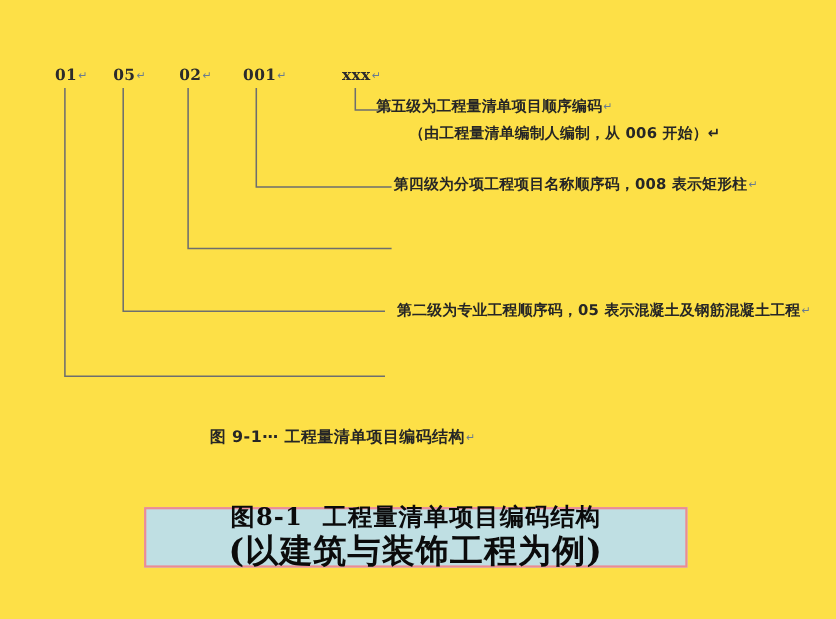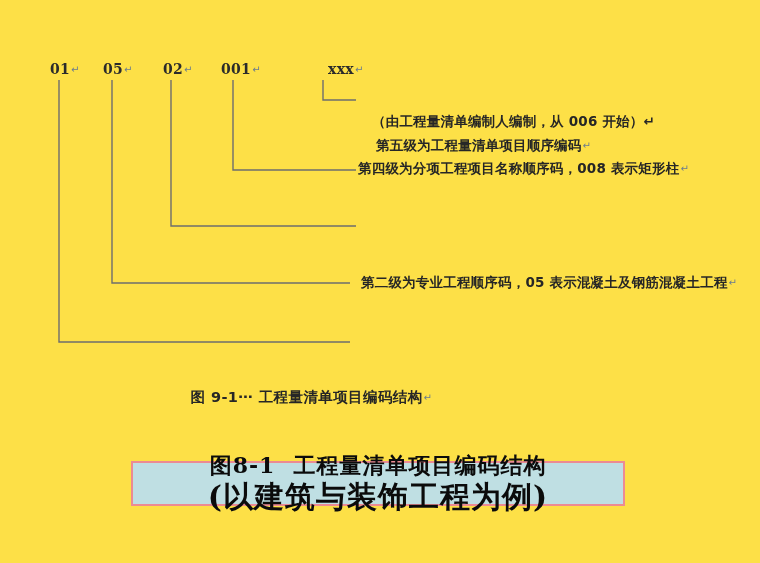--- a/index.html
+++ b/index.html
@@ -104,21 +104,21 @@
     vertical-align: 1px;
     padding-left: 1px;
   }
 
   
   #title-box {
     position: absolute;
     left: 131px;
     top: 461px;
     width: 494px;
-    height: 45px;
+    height: 55px;
     background: #bfdfe3;
     border: 2px solid #3b82f6;
     box-sizing: border-box;
     display: flex;
     flex-direction: column;
     align-items: center;
     justify-content: center;
   }
   #title-box .line1 {
     font-family: "DejaVu Serif", "Liberation Serif", serif;
@@ -161,25 +161,25 @@
   </div>
   <div class="code-label" style="left: 103px; top: 62px;">
     <span>05</span><span class="ret">↵</span>
   </div>
   <div class="code-label" style="left: 163px; top: 62px;">
     <span>02</span><span class="ret">↵</span>
   </div>
   <div class="code-label" style="left: 221px; top: 62px;">
     <span>001</span><span class="ret">↵</span>
   </div>
-  <div class="code-label" style="left: 328px; top: 62px;">
+  <div class="code-label" style="left: 311px; top: 62px;">
     <span>xxx</span><span class="ret">↵</span>
   </div>
 
-  <div class="explain" style="left: 376px; top: 89px; margin-top: 48px;">
+  <div class="explain" style="left: 342px; top: 89px;">
     <span>第五级为工程量清单项目顺序编码</span><span class="ret">↵</span>
   </div>
   <div class="explain-note" style="left: 372px; top: 113px;">
     <span>（由工程量清单编制人编制，从 006 开始）</span><span class="ret">↵</span>
   </div>
 
   <div class="explain" style="left: 358px; top: 160px;">
     <span>第四级为分项工程项目名称顺序码，008 表示矩形柱</span><span class="ret">↵</span>
   </div>
 

